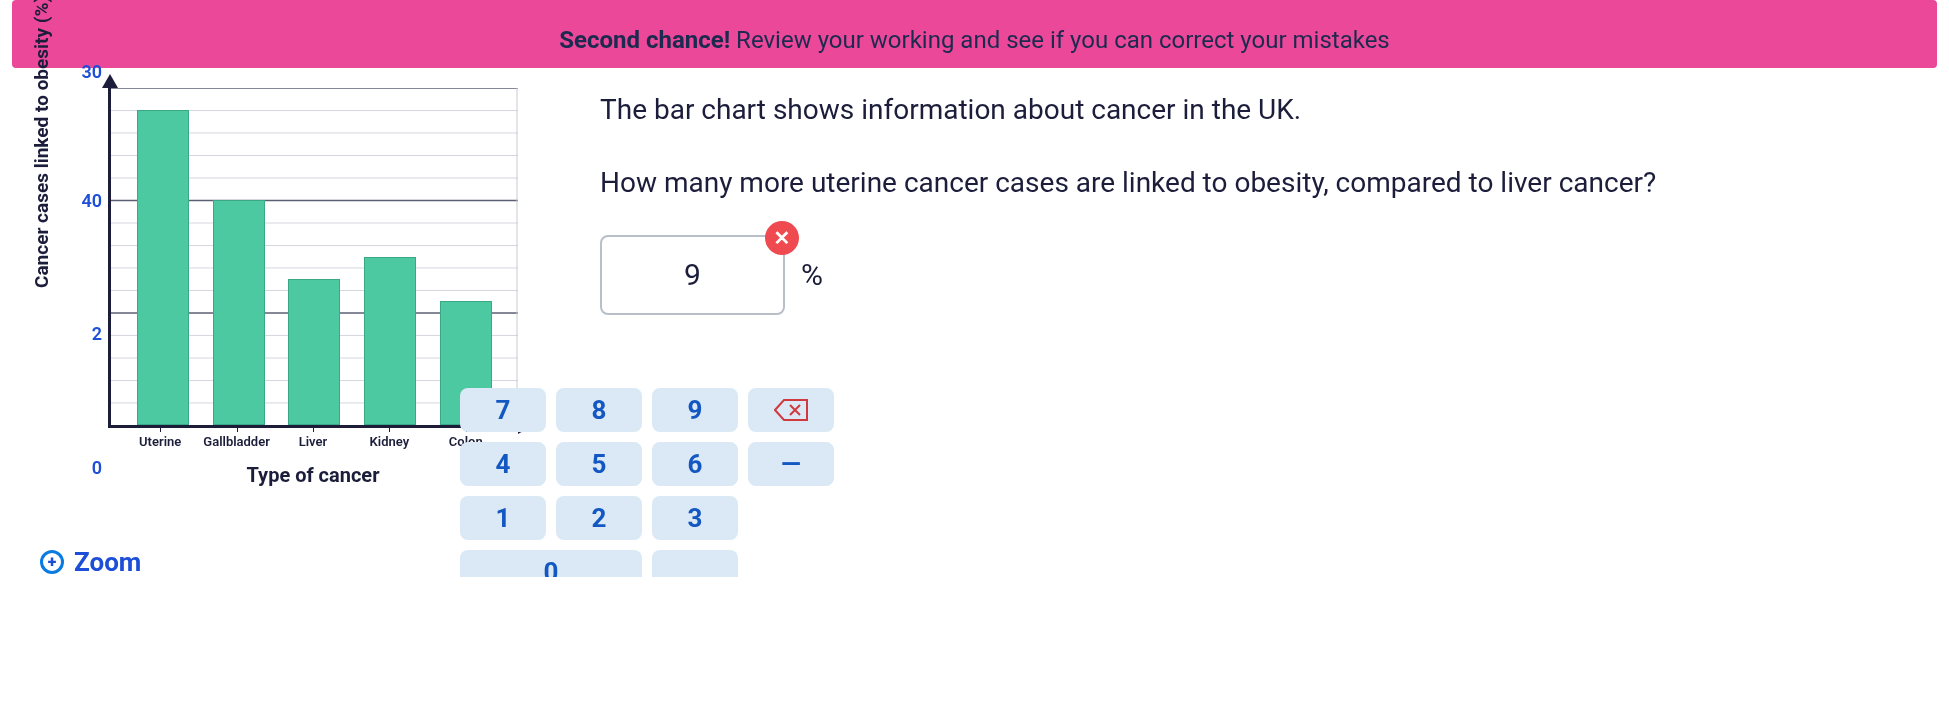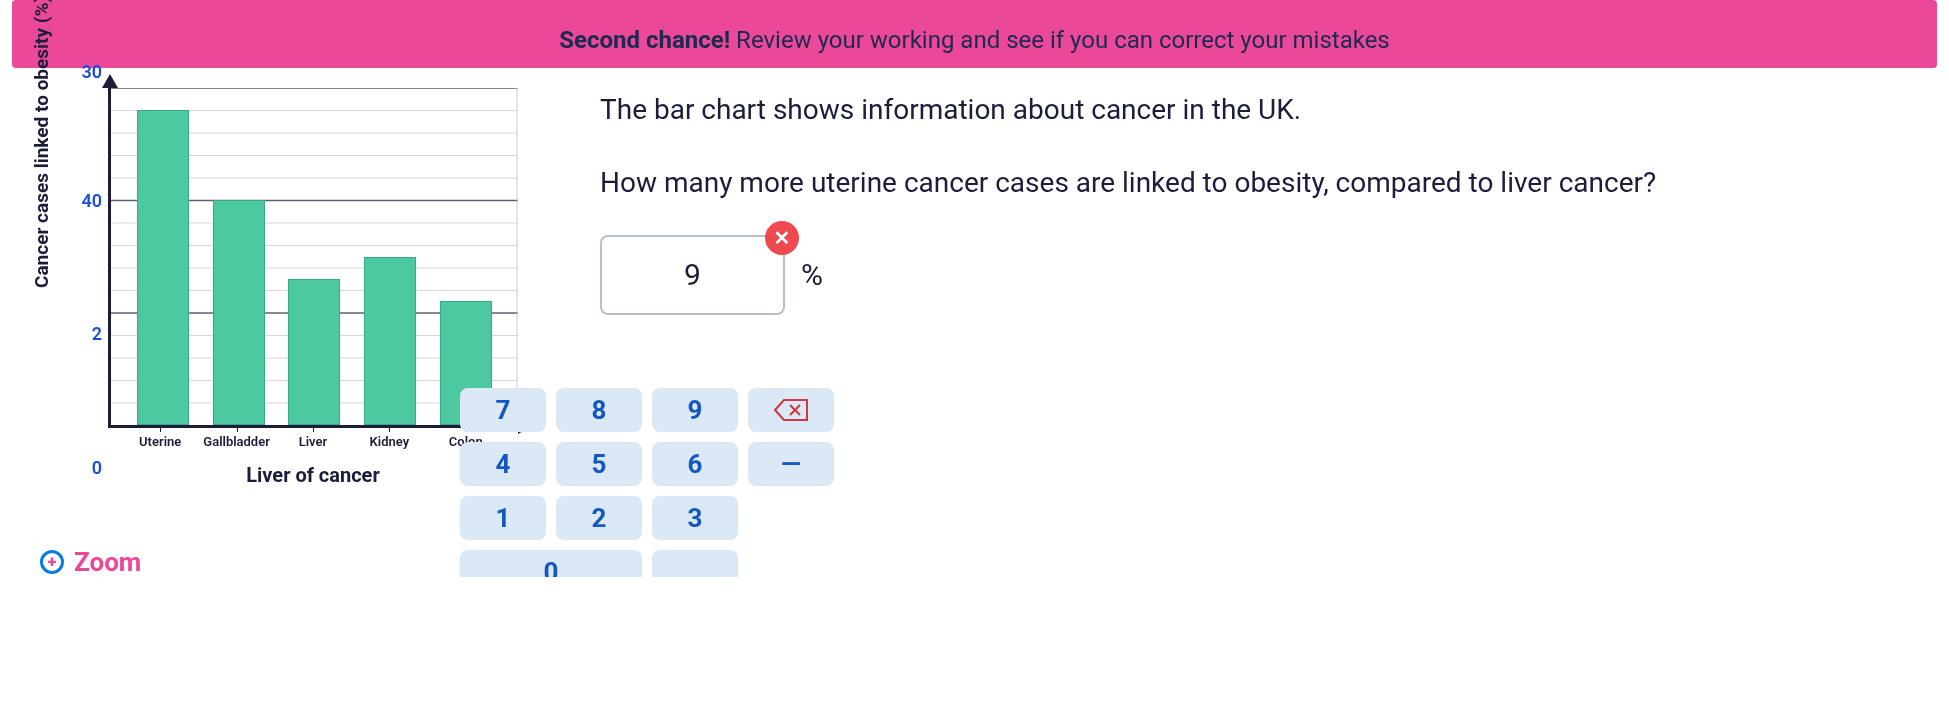--- a/index.html
+++ b/index.html
@@ -126,21 +126,21 @@
   .xlabel {
     text-align: center;
     font-size: 20px;
     font-weight: 700;
     margin-top: 14px;
     color: #1b1d3a;
     width: 410px;
   }
   .zoom {
     margin-top: 60px;
-    color: #ec4899;
+    color: #1d4ed8;
     font-size: 26px;
     font-weight: 700;
     display: flex;
     align-items: center;
     gap: 10px;
     cursor: pointer;
   }
   .zoom-icon {
     width: 24px; height: 24px;
     border: 3px solid #0a7be0;
@@ -278,21 +278,21 @@
             <div class="bar" style="height: 36.6667%;"></div>
           </div>
       </div>
       <div class="xcats" id="xcats">
           <span>Uterine</span>
           <span>Gallbladder</span>
           <span>Liver</span>
           <span>Kidney</span>
           <span>Colon</span>
         </div>
-      <div class="xlabel">Liver of cancer</div>
+      <div class="xlabel">Type of cancer</div>
     </div>
 
     <div class="zoom">
       <span class="zoom-icon"></span>
       <span>Zoom</span>
     </div>
   </div>
 
   <div class="question-side">
     <div class="qtext">

